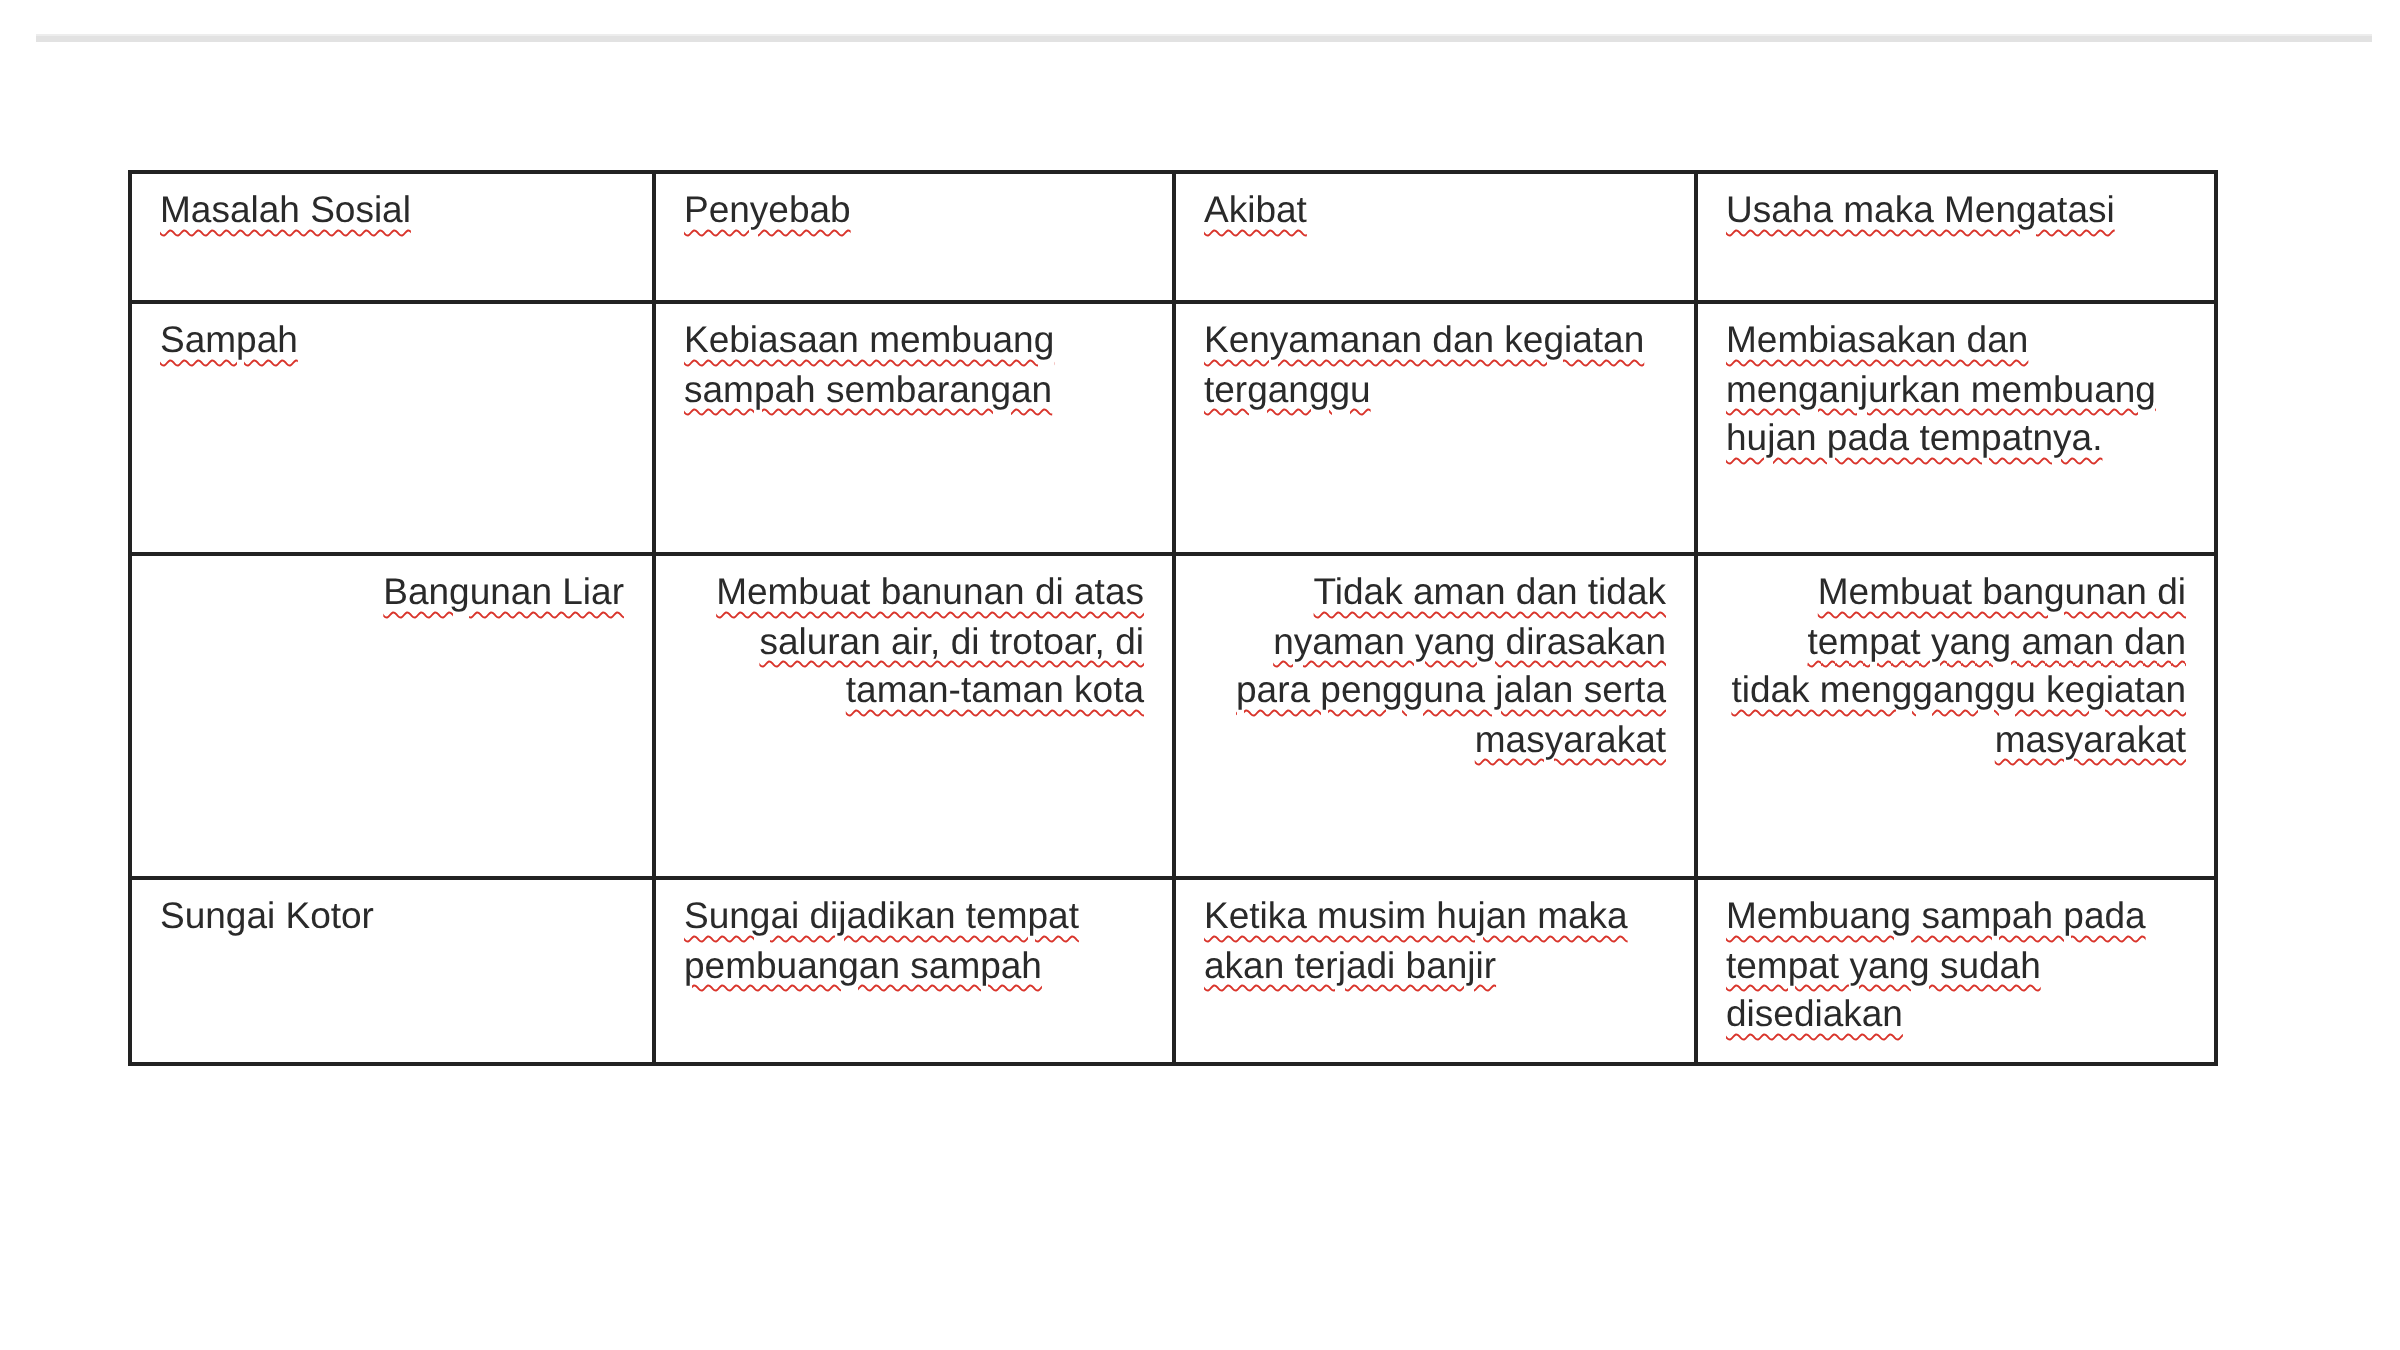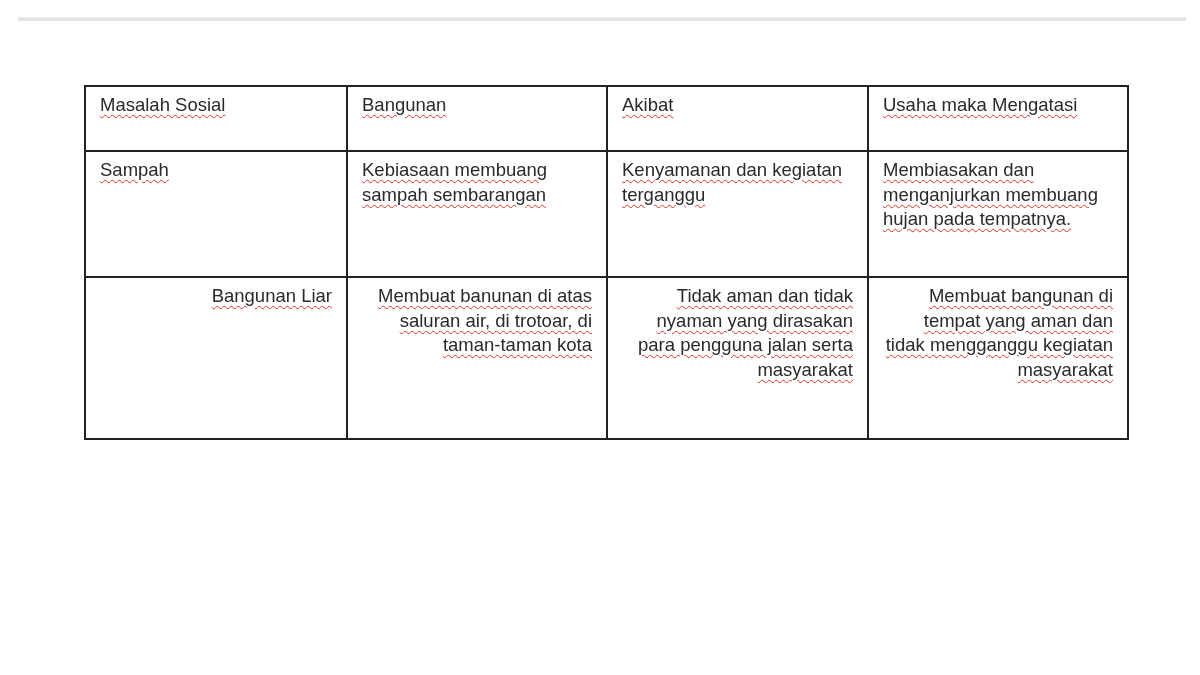--- a/index.html
+++ b/index.html
@@ -5,21 +5,21 @@
     html, body { margin: 0; padding: 0; }
     body {
       width: 1200px; height: 675px; background: #ffffff; position: relative; overflow: hidden;
       font-family: "Liberation Sans", "DejaVu Sans", sans-serif;
     }
     .top-rule {
       position: absolute; left: 18px; top: 17px; width: 1168px; height: 3px;
       background: #e2e2e2; border-top: 1px solid #ededed;
     }
     table.doc-table {
-      position: absolute; left: 84px; top: 85px;
+      position: absolute; left: 64px; top: 85px;
       border-collapse: collapse; table-layout: fixed;
       width: 1043px;
     }
     table.doc-table td {
       border: 2px solid #222;
       vertical-align: top;
       padding: 6px 14px 0 14px;
       font-size: 18.5px; line-height: 24.5px; color: #2a2a2a;
       overflow: hidden;
     }
@@ -45,30 +45,36 @@
 <table class="doc-table">
   <colgroup>
       <col class="c1">
       <col class="c2">
       <col class="c3">
       <col class="c4">
     </colgroup>
   <tbody>
       <tr class="r0">
     <td><span class="sp">Masalah Sosial</span></td>
-    <td><span class="sp">Bangunan</span></td>
+    <td><span class="sp">Penyebab</span></td>
     <td><span class="sp">Akibat</span></td>
     <td><span class="sp">Usaha maka Mengatasi</span></td>
   </tr>
   <tr class="r1">
     <td><span class="sp">Sampah</span></td>
     <td><span class="sp">Kebiasaan membuang sampah sembarangan</span></td>
     <td><span class="sp">Kenyamanan dan kegiatan terganggu</span></td>
     <td><span class="sp">Membiasakan dan menganjurkan membuang hujan pada tempatnya.</span></td>
   </tr>
   <tr class="r2">
     <td><span class="sp">Bangunan Liar</span></td>
     <td><span class="sp">Membuat banunan di atas saluran air, di trotoar, di taman-taman kota</span></td>
     <td><span class="sp">Tidak aman dan tidak nyaman yang dirasakan para pengguna jalan serta masyarakat</span></td>
     <td><span class="sp">Membuat bangunan di tempat yang aman dan tidak mengganggu kegiatan masyarakat</span></td>
   </tr>
+  <tr class="r3">
+    <td><span>Sungai Kotor</span></td>
+    <td><span class="sp">Sungai dijadikan tempat pembuangan sampah</span></td>
+    <td><span class="sp">Ketika musim hujan maka akan terjadi banjir</span></td>
+    <td><span class="sp">Membuang sampah pada tempat yang sudah disediakan</span></td>
+  </tr>
 </tbody>
   </table>
 
 </body></html>

